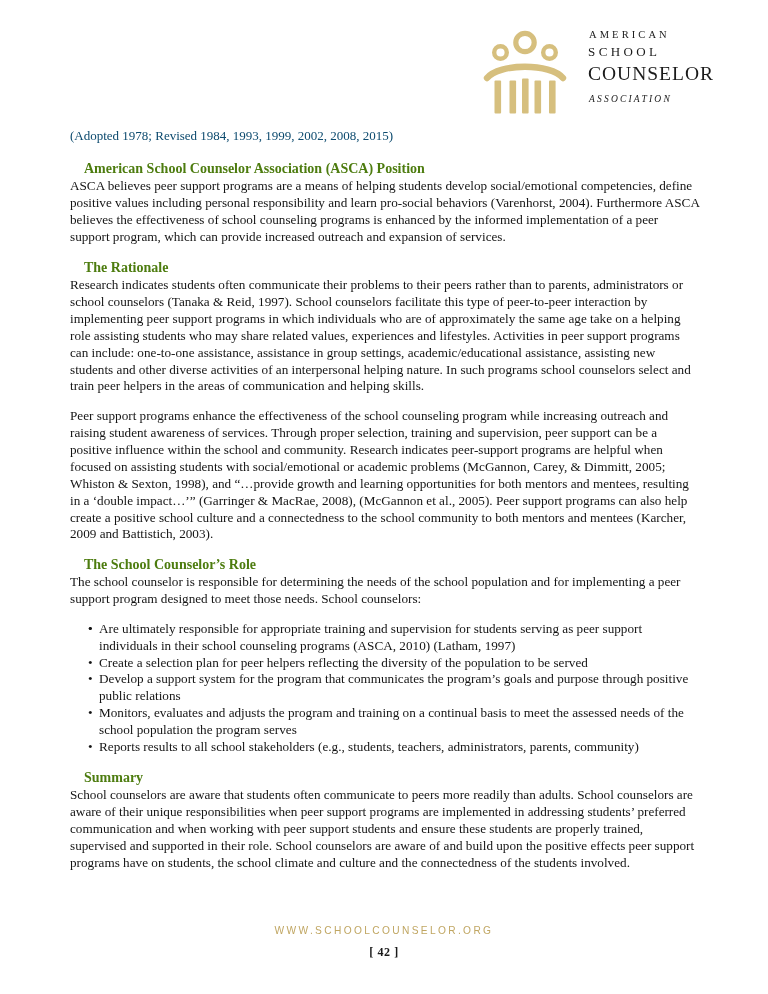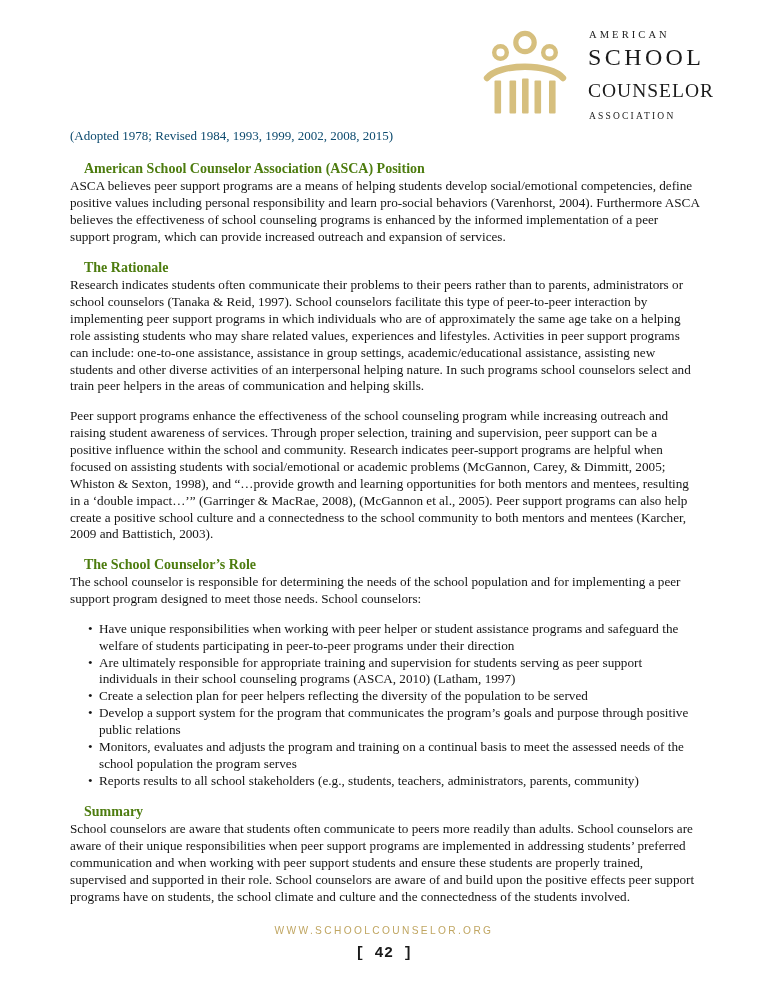--- a/index.html
+++ b/index.html
@@ -49,33 +49,34 @@
     line-height: 1.0;
   }
   .lt-line { display: block; white-space: nowrap; }
   .lt-american {
     font-size: 10.5px;
     letter-spacing: 3.1px;
     margin-bottom: 4px;
     padding-left: 1px;
   }
   .lt-school {
-    font-size: 24px;
+    font-size: 13px;
     letter-spacing: 3.4px;
-    margin-bottom: 12px;
+    margin-bottom: 6px;
   }
   .lt-counselor {
     font-size: 19.5px;
     letter-spacing: 1.0px;
     margin-bottom: 12px;
   }
   .lt-association {
     font-size: 9.5px;
     letter-spacing: 2.2px;
     padding-left: 1px;
+    font-style: italic;
   }
 
   
   .doc {
     position: absolute;
     left: 70px;
     top: 128px;
     width: 630px;
   }
 
@@ -144,22 +145,22 @@
   .footer-url {
     font-family: "Liberation Sans", "DejaVu Sans", sans-serif;
     font-size: 10.2px;
     font-weight: normal;
     letter-spacing: 2.35px;
     color: #c0a662;
     display: block;
     margin-bottom: 9px;
   }
   .footer-page {
-    font-family: Liberation Mono, monospace;
-    font-size: 15px;
+    font-family: Liberation Serif, serif;
+    font-size: 12px;
     font-weight: bold;
     letter-spacing: 0.6px;
     color: #1a1a1a;
     display: block;
   }
 </style>
 </head>
 <body>
 
 <div class="page">
@@ -199,21 +200,21 @@
         </div>
         <div class="section">
           <h2 class="section-head">The Rationale</h2>
           <p class="body-para">Research indicates students often communicate their problems to their peers rather than to parents, administrators or school counselors  (Tanaka &amp; Reid, 1997). School counselors facilitate this type of peer-to-peer interaction by implementing peer support programs in which individuals who are of approximately the same age take on a helping role assisting students who may share related values, experiences and lifestyles. Activities in peer support programs can include: one-to-one assistance, assistance in group settings, academic/educational assistance, assisting new students and other diverse activities of an interpersonal helping nature. In such programs school counselors select and train peer helpers in the areas of communication and helping skills.</p>
           <p class="body-para">Peer support programs enhance the effectiveness of the school counseling program while increasing outreach and raising student awareness of services. Through proper selection, training and supervision, peer support can be a positive influence within the school and community. Research indicates peer-support programs are helpful when focused on assisting students with social/emotional or academic problems (McGannon, Carey, &amp; Dimmitt, 2005; Whiston &amp; Sexton, 1998), and “…provide growth and learning opportunities for both mentors and mentees, resulting in a ‘double impact…’” (Garringer &amp; MacRae, 2008), (McGannon et al., 2005). Peer support programs can also help create a positive school culture and a connectedness to the school community to both mentors and mentees (Karcher, 2009 and Battistich, 2003).</p>
         </div>
         <div class="section">
           <h2 class="section-head">The School Counselor’s Role</h2>
           <p class="body-para">The school counselor is responsible for determining the needs of the school population and for implementing a peer support program designed to meet those needs. School counselors:</p>
           <ul class="bullets">
-            <li><span class="bullet-dot">•</span><span>Have unique responsibilities when working with peer helper or student assistance programs and safeguard the welfare of students participating in peer-to-peer programs under their direction</span></li>
+            <li><span class="bullet-dot">•</span></li>
             <li><span class="bullet-dot">•</span><span>Are ultimately responsible for appropriate training and supervision for students serving as peer support individuals in their school counseling programs (ASCA, 2010) (Latham, 1997)</span></li>
             <li><span class="bullet-dot">•</span><span>Create a selection plan for peer helpers reflecting the diversity of the population to be served</span></li>
             <li><span class="bullet-dot">•</span><span>Develop a support system for the program that communicates the program’s goals and purpose through positive public relations</span></li>
             <li><span class="bullet-dot">•</span><span>Monitors, evaluates and adjusts the program and training on a continual basis to meet the assessed needs of the school population the program serves</span></li>
             <li><span class="bullet-dot">•</span><span>Reports results to all school stakeholders (e.g., students, teachers, administrators, parents, community)</span></li>
           </ul>
         </div>
         <div class="section">
           <h2 class="section-head">Summary</h2>
           <p class="body-para">School counselors are aware that students often communicate to peers more readily than adults. School counselors are aware of their unique responsibilities when peer support programs are implemented in addressing students’ preferred communication and when working with peer support students and ensure these students are properly trained, supervised and supported in their role. School counselors are aware of and build upon the positive effects peer support programs have on students, the school climate and culture and the connectedness of the students involved.</p>

